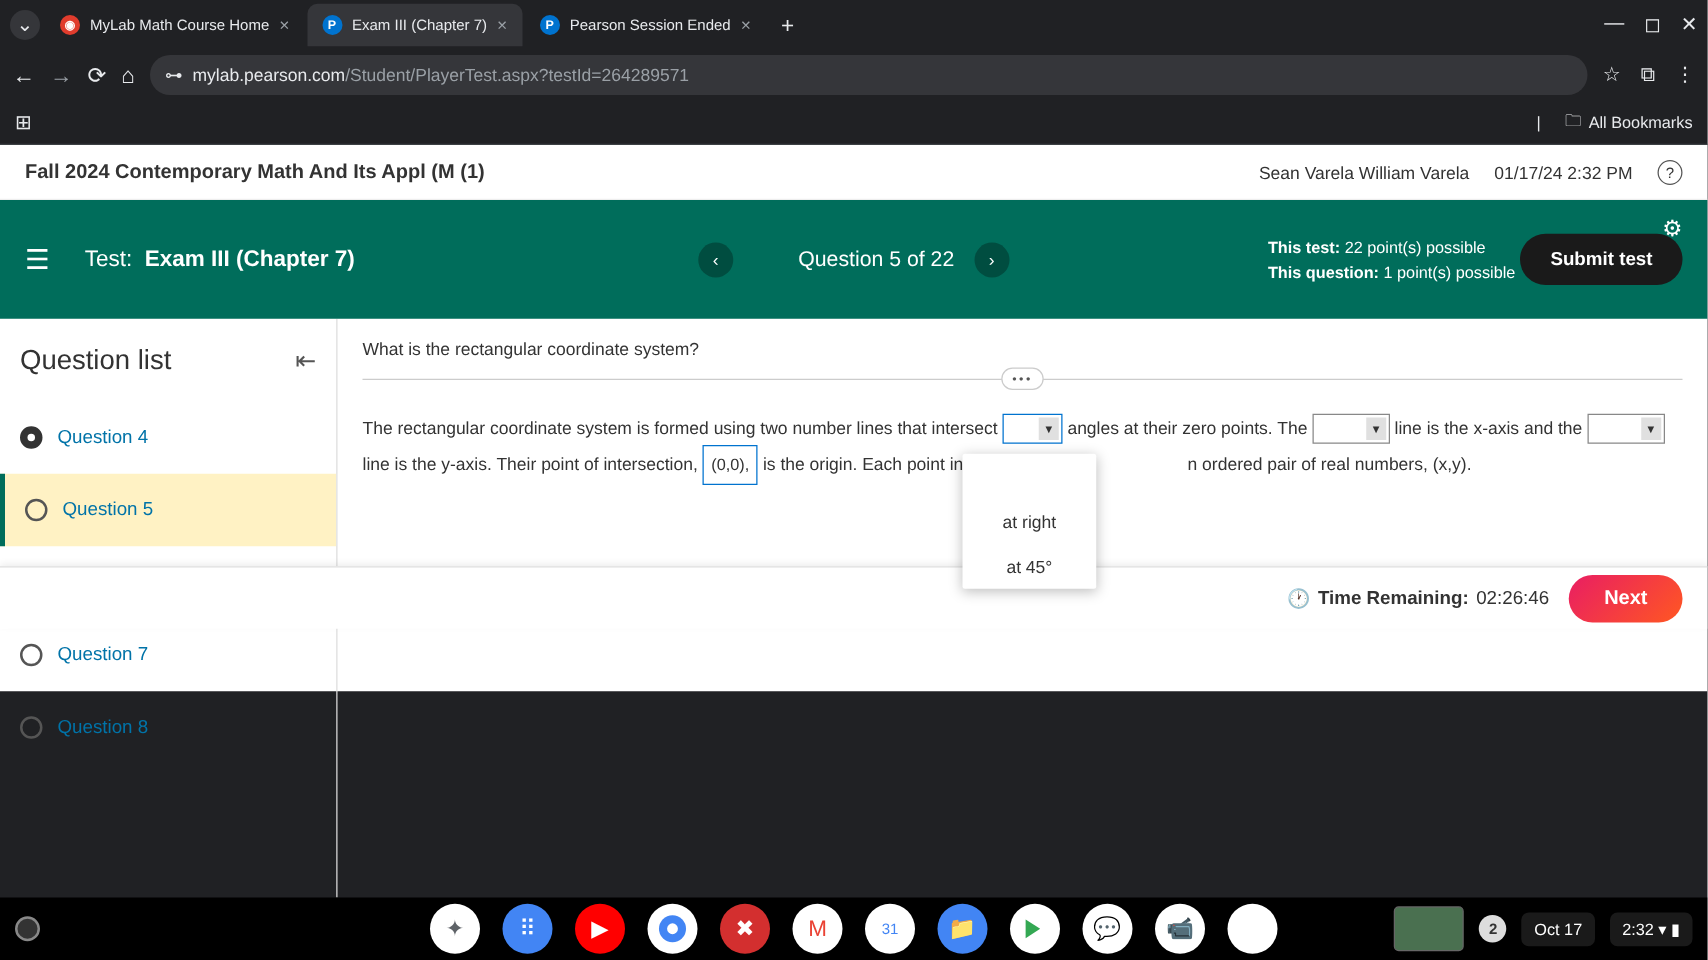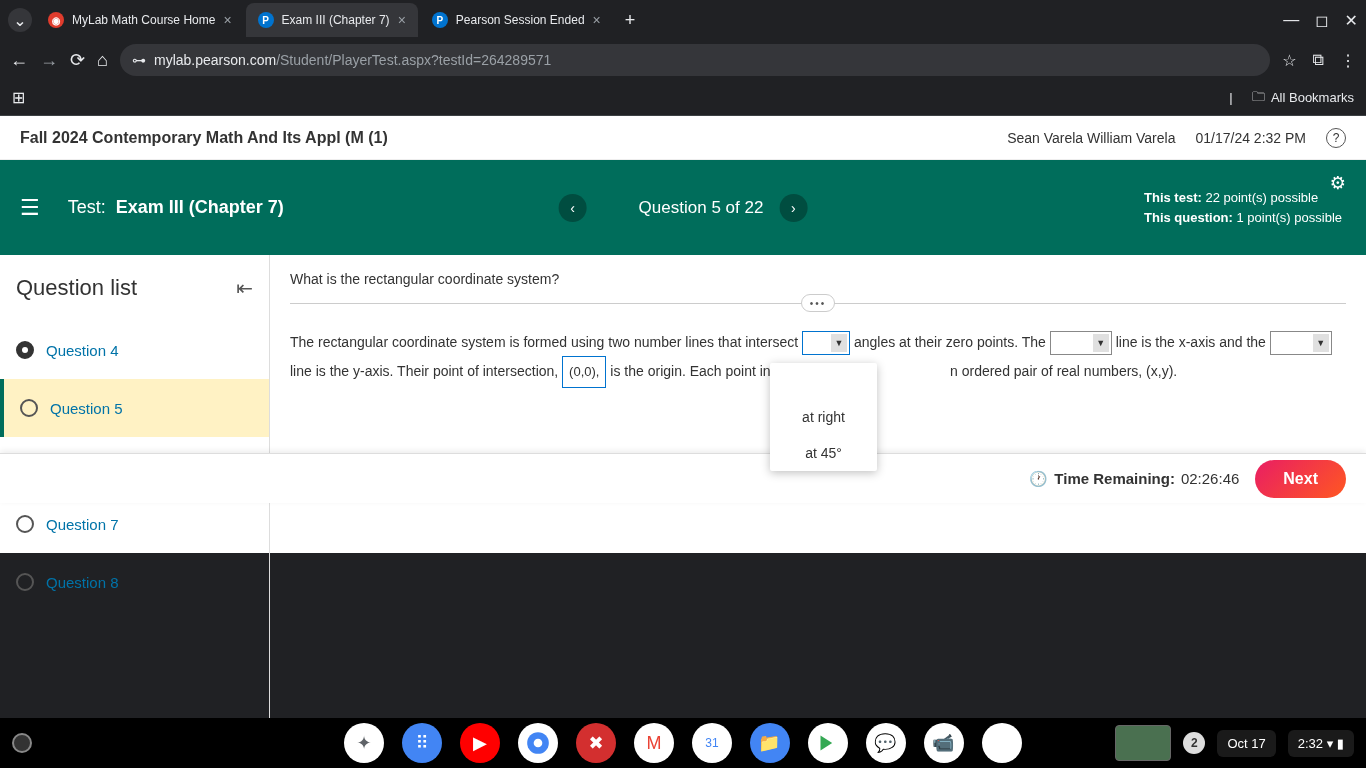--- a/index.html
+++ b/index.html
@@ -43,21 +43,21 @@
 .nav-circle { width: 28px; height: 28px; background: #004d40; border-radius: 50%; display: flex; align-items: center; justify-content: center; cursor: pointer; font-size: 14px; }
 .question-count { font-size: 17px; font-weight: normal; margin-left: 36px; }
 .test-info { margin-left: auto; font-size: 13px; line-height: 1.5; margin-right: 4px; }
 .settings-icon { position: absolute; top: 12px; right: 20px; font-size: 18px; cursor: pointer; }
 .submit-btn { background: #1a1a1a; color: white; border: none; padding: 12px 24px; border-radius: 24px; font-size: 15px; font-weight: bold; cursor: pointer; }
 
 .main-area { display: flex; height: 463px; }
 .sidebar { width: 270px; border-right: 1px solid #ddd; padding: 0; overflow: hidden; }
 .sidebar-header { display: flex; align-items: center; padding: 20px 16px; font-size: 22px; color: #333; }
 .collapse-icon { margin-left: auto; cursor: pointer; font-size: 20px; color: #555; }
-.q-item { display: flex; align-items: center; padding: 20px 16px; cursor: pointer; gap: 12px; font-size: 15px; color: #0073a8; }
+.q-item { display: flex; padding: 20px 16px; cursor: pointer; gap: 12px; font-size: 15px; color: #0073a8; }
 .q-item.active { background: #fff2c4; border-left: 4px solid #006d5b; }
 .q-radio { width: 18px; height: 18px; border: 2px solid #555; border-radius: 50%; display: flex; align-items: center; justify-content: center; flex-shrink: 0; }
 .q-radio.filled { background: #333; border-color: #333; }
 .q-radio.filled::after { content: ''; width: 6px; height: 6px; background: white; border-radius: 50%; }
 
 .question-content { flex: 1; padding: 16px 20px; position: relative; }
 .question-prompt { font-size: 14px; color: #333; margin-bottom: 16px; }
 .divider-line { height: 1px; background: #ccc; margin-bottom: 24px; position: relative; }
 .divider-pill { position: absolute; left: 50%; top: -9px; transform: translateX(-50%); width: 34px; height: 18px; background: white; border: 1px solid #ccc; border-radius: 9px; display: flex; align-items: center; justify-content: center; font-size: 10px; letter-spacing: 2px; color: #555; cursor: pointer; }
 .question-text { font-size: 14px; line-height: 2; color: #333; }
@@ -156,20 +156,21 @@
     <div class="question-nav">
       <div class="nav-circle">‹</div>
       <span class="question-count">Question 5 of 22</span>
       <div class="nav-circle">›</div>
     </div>
     <span class="settings-icon">⚙</span>
     <div class="test-info">
       <div><b>This test:</b> <span>22 point(s) possible</span></div>
       <div><b>This question:</b> <span>1 point(s) possible</span></div>
     </div>
+    <button class="submit-btn">Submit test</button>
   </div>
 
   <div class="main-area">
     <div class="sidebar">
       <div class="sidebar-header">
         <span>Question list</span>
         <span class="collapse-icon">⇤</span>
       </div>
       <div class="q-item">
         <span class="q-radio filled"></span>

